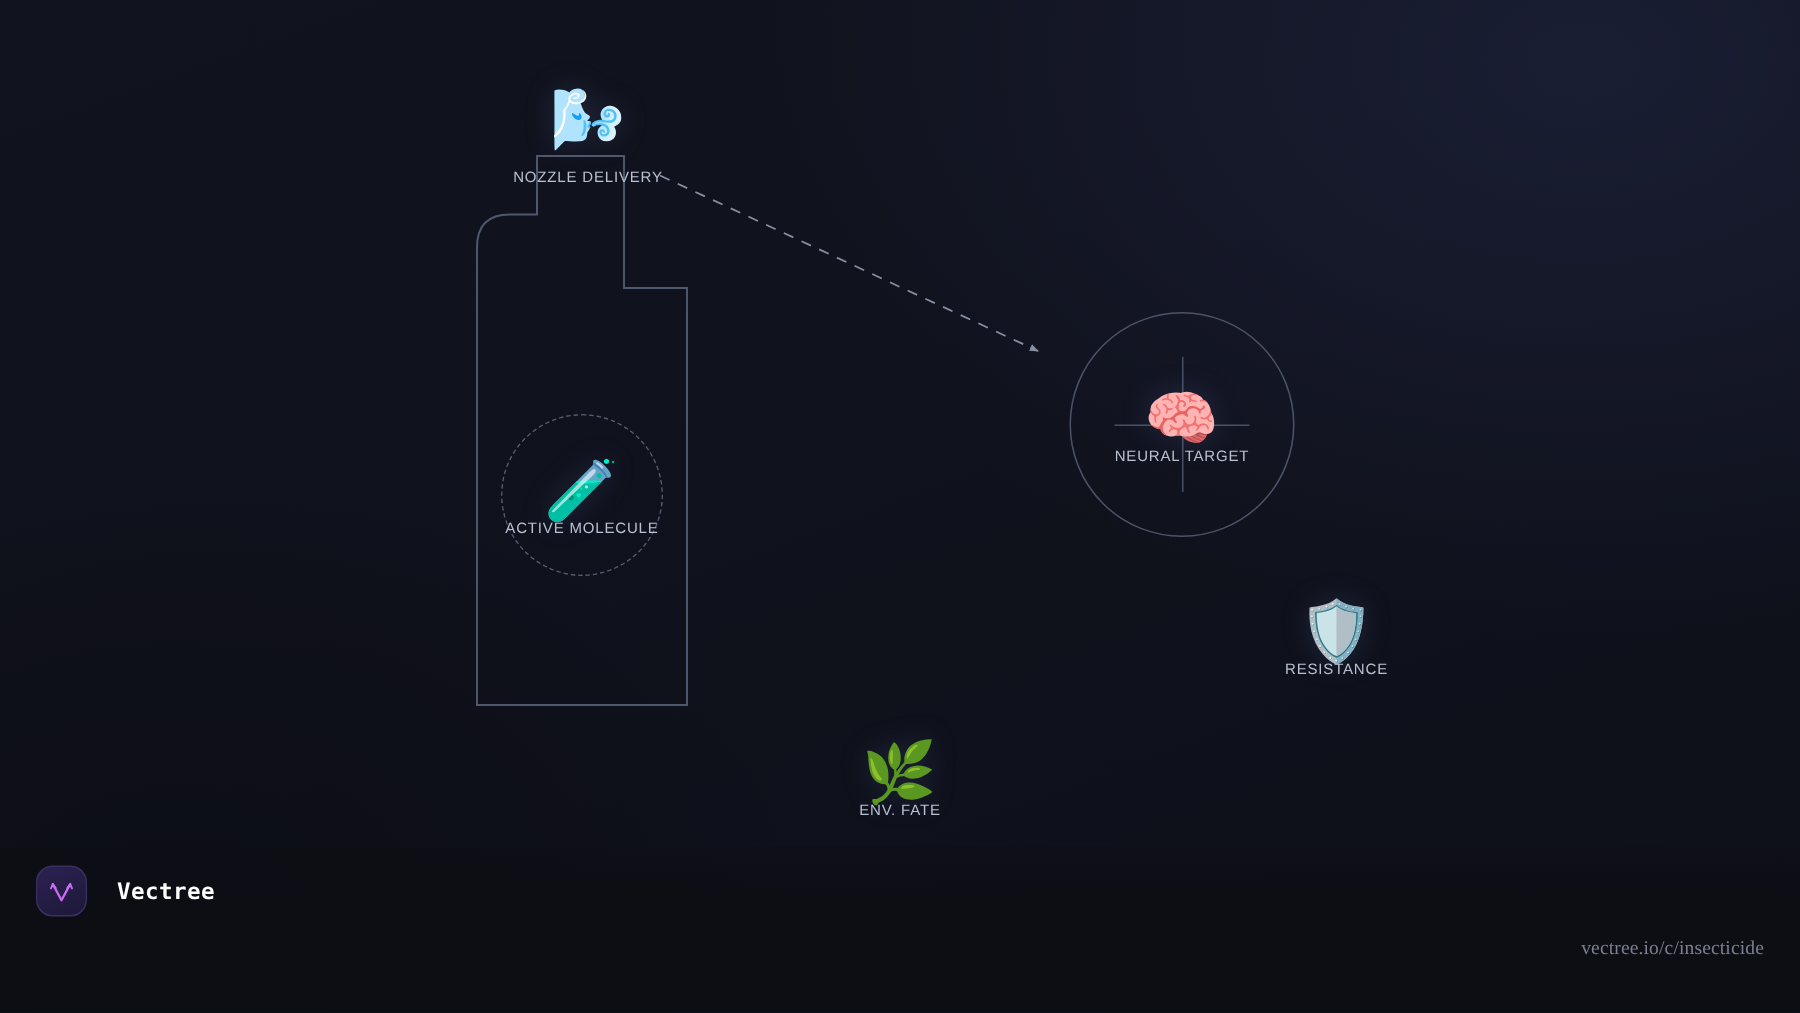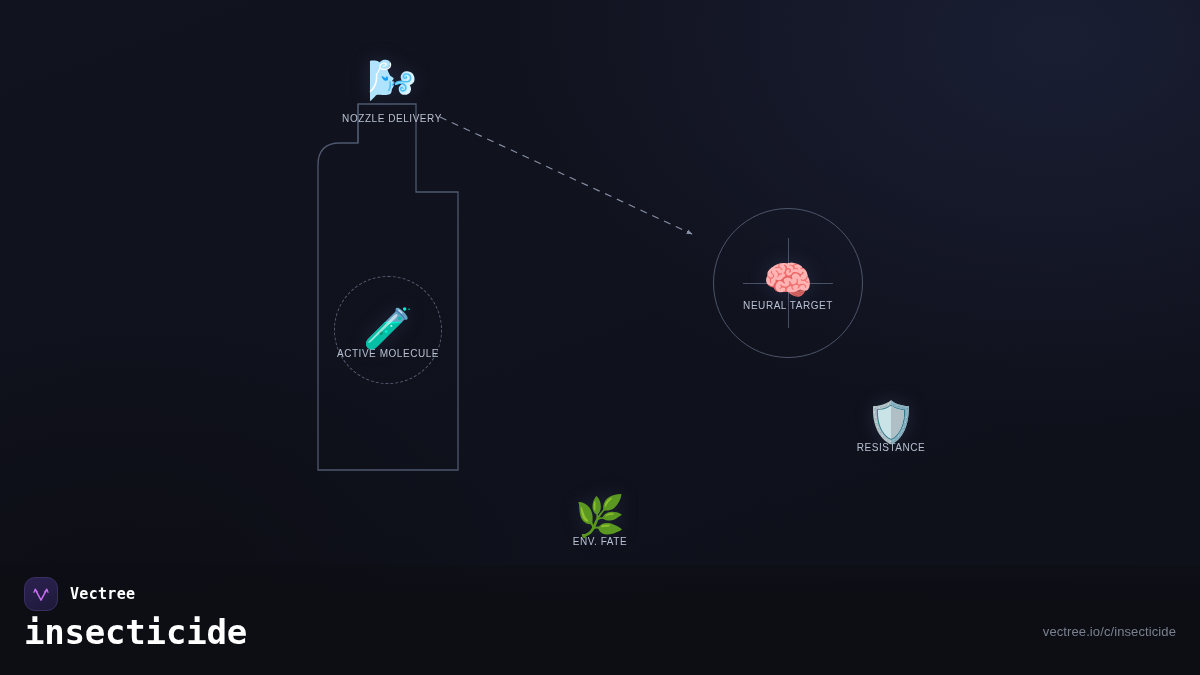--- a/index.html
+++ b/index.html
@@ -68,21 +68,21 @@
   }
 
   
   #footer {
     position:absolute; left:0; right:0; bottom:0;
     height:110px;
     background:linear-gradient(180deg, rgba(13,14,20,.55) 0%, #0d0e14 38%, #0d0e14 100%);
   }
   #brandRow {
     position:absolute; left:24px; top:577px;
-    display:flex; align-items:center; gap:12px;
+    display:flex; align-items:center; gap:20px;
   }
   #logoMark {
     width:34px; height:34px;
     border-radius:11px;
     background:linear-gradient(155deg,#2b2250 0%,#241d44 55%,#1d1838 100%);
     border:1px solid #3a2f63;
     display:flex; align-items:center; justify-content:center;
   }
   #brandName {
     font-family:"DejaVu Sans Mono","Liberation Mono",monospace;
@@ -90,21 +90,21 @@
     letter-spacing:.3px;
   }
   #pageTitle {
     position:absolute; left:24px; top:612px;
     font-family:"DejaVu Sans Mono","Liberation Mono",monospace;
     font-size:34px; font-weight:bold; color:#ffffff;
     letter-spacing:-.2px;
   }
   #urlText {
     position:absolute; right:24px; top:624px;
-    font-family:Liberation Sans, sans-serif;
+    font-family:Liberation Serif, serif;
     font-size:13px; color:#7a8090;
     letter-spacing:.1px;
   }
 </style>
 </head>
 <body>
 
 <div id="stage">
 
   <div id="canvas">
@@ -172,17 +172,16 @@
     <div id="logoMark">
       <svg width="20" height="20" viewBox="0 0 20 20" aria-hidden="true">
         <path d="M4.2 5.4 L10 16.2 L15.8 5.4" fill="none" stroke="#c96cf2" stroke-width="1.5" stroke-linecap="round" stroke-linejoin="round"></path>
         <path d="M4.2 5.4 L6.2 8.0 M4.2 5.4 L3.0 8.3" fill="none" stroke="#c96cf2" stroke-width="1.3" stroke-linecap="round"></path>
         <path d="M15.8 5.4 L13.8 8.0 M15.8 5.4 L17.0 8.3" fill="none" stroke="#c96cf2" stroke-width="1.3" stroke-linecap="round"></path>
       </svg>
     </div>
     <span id="brandName">Vectree</span>
   </div>
 
-  <div id="pageTitle">insecticide</div>
 
   <div id="urlText">vectree.io/c/insecticide</div>
 
 </div>
 
 </body></html>

